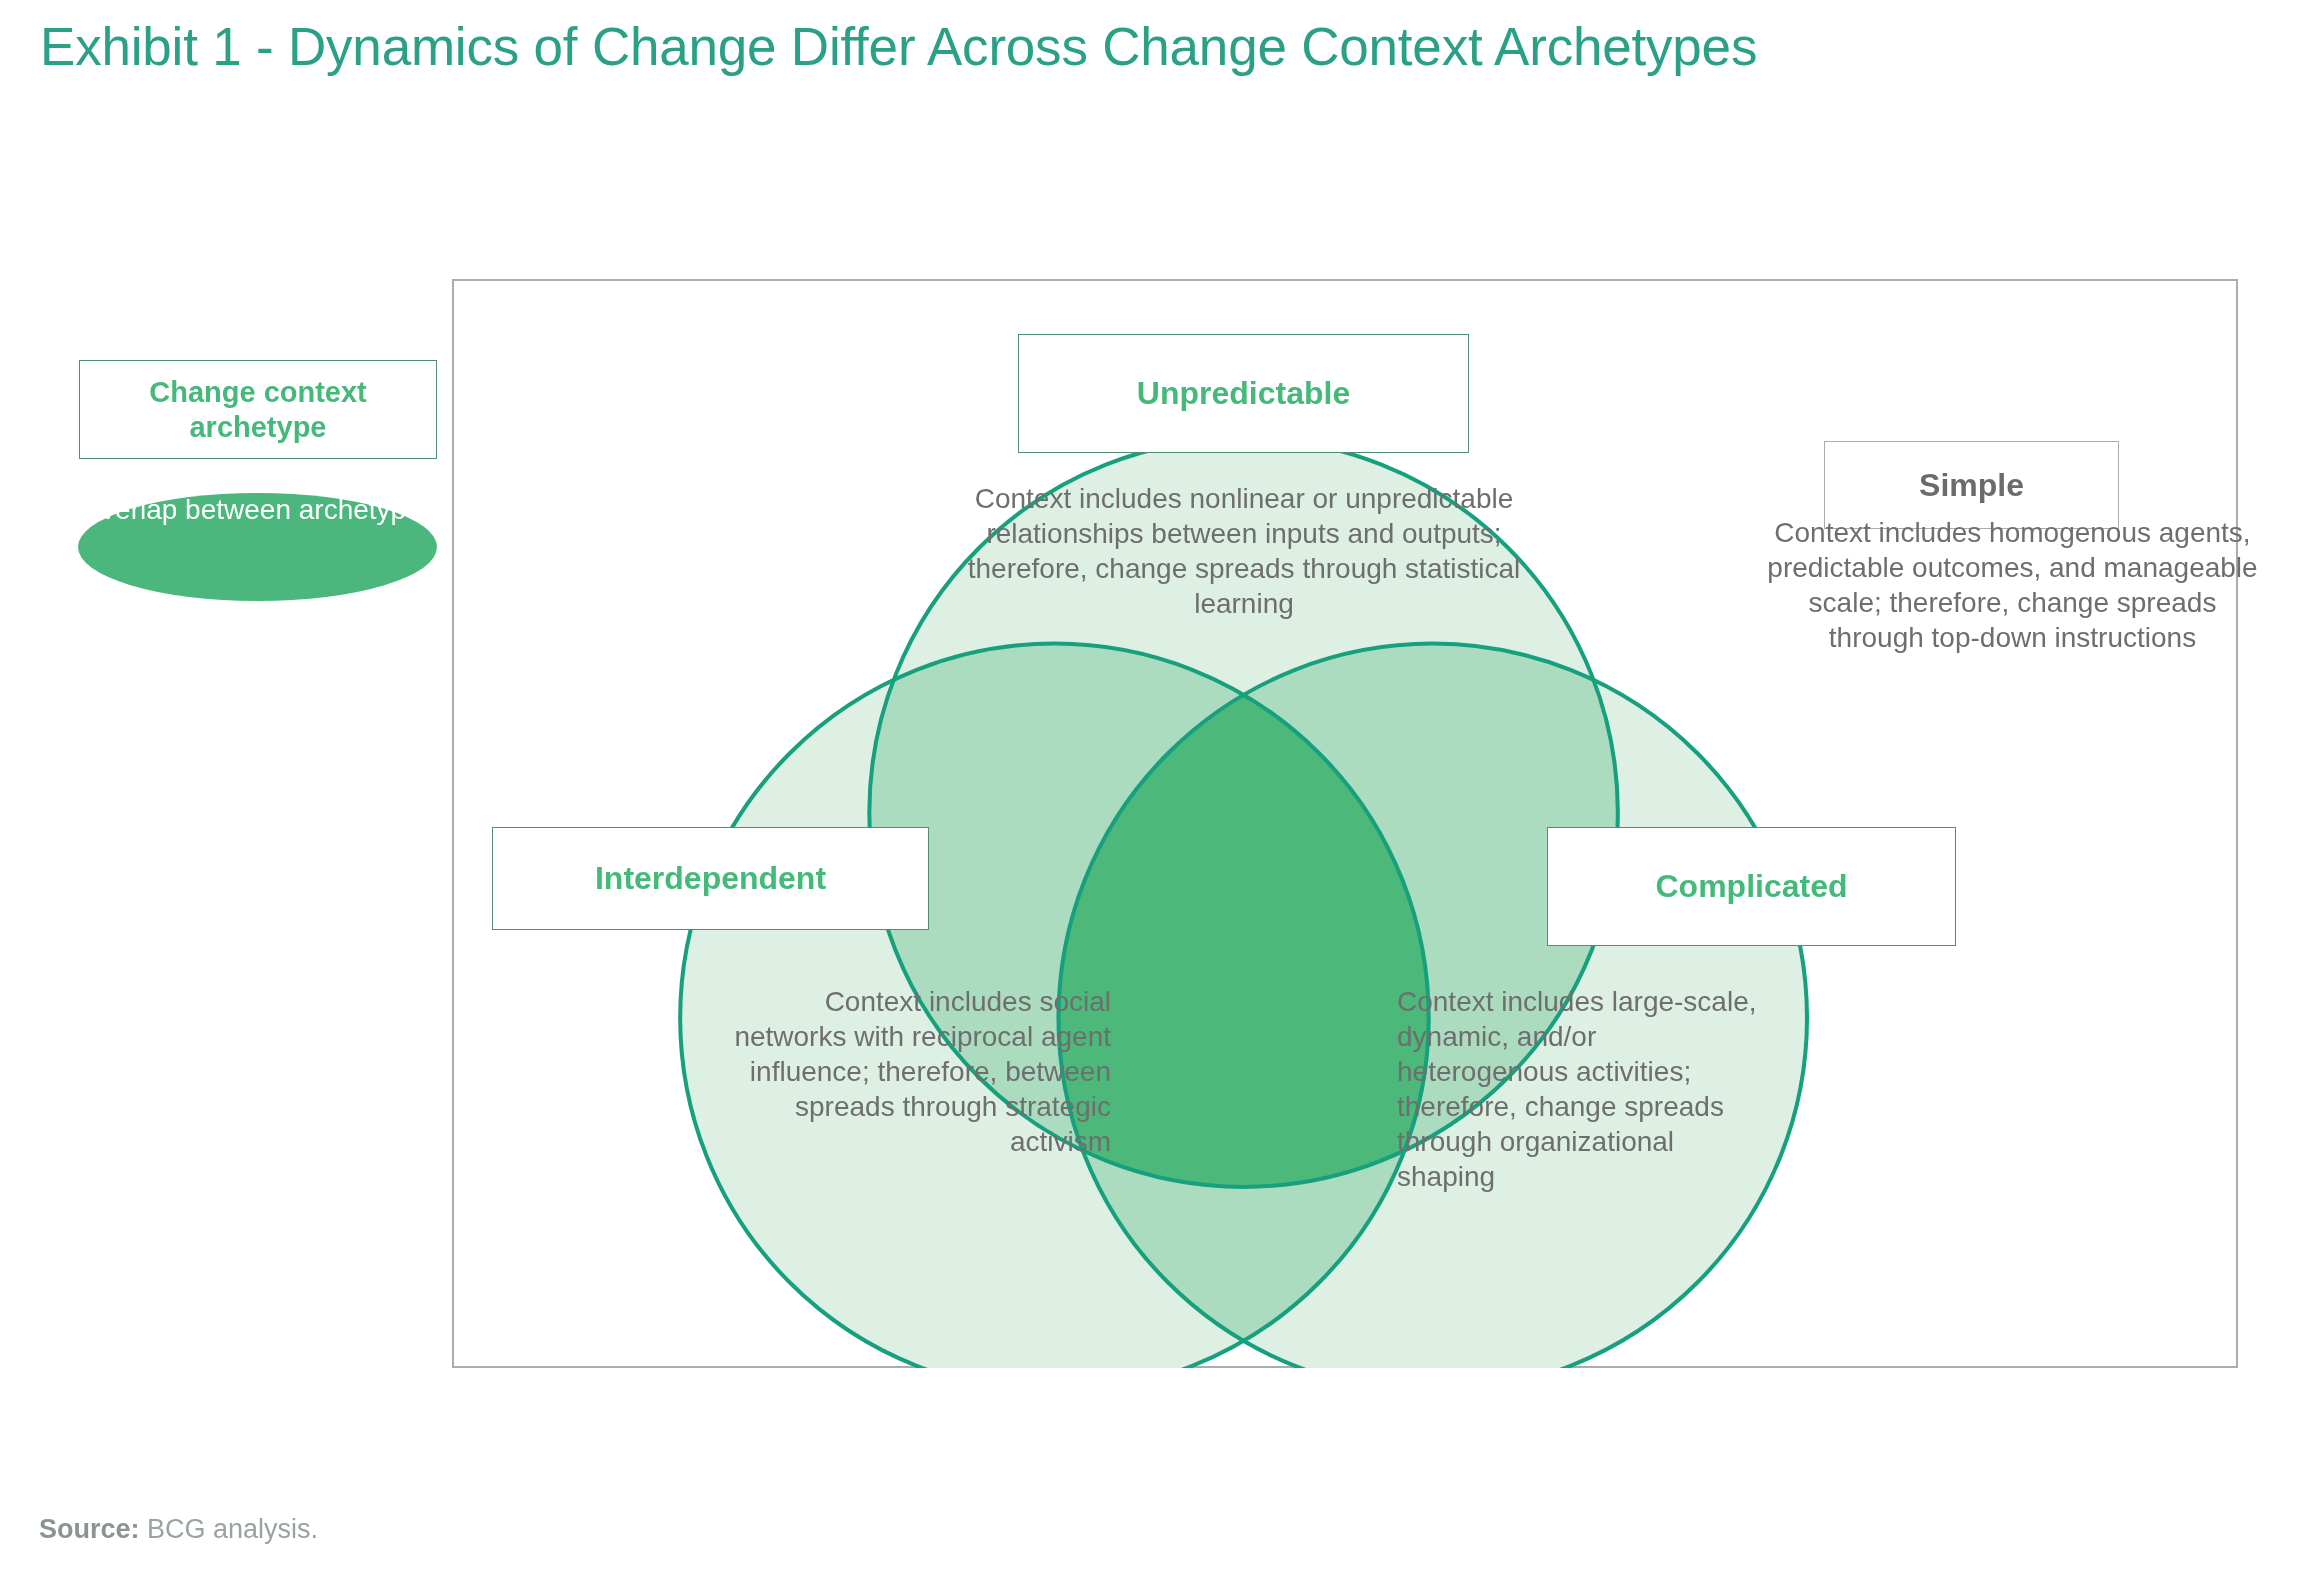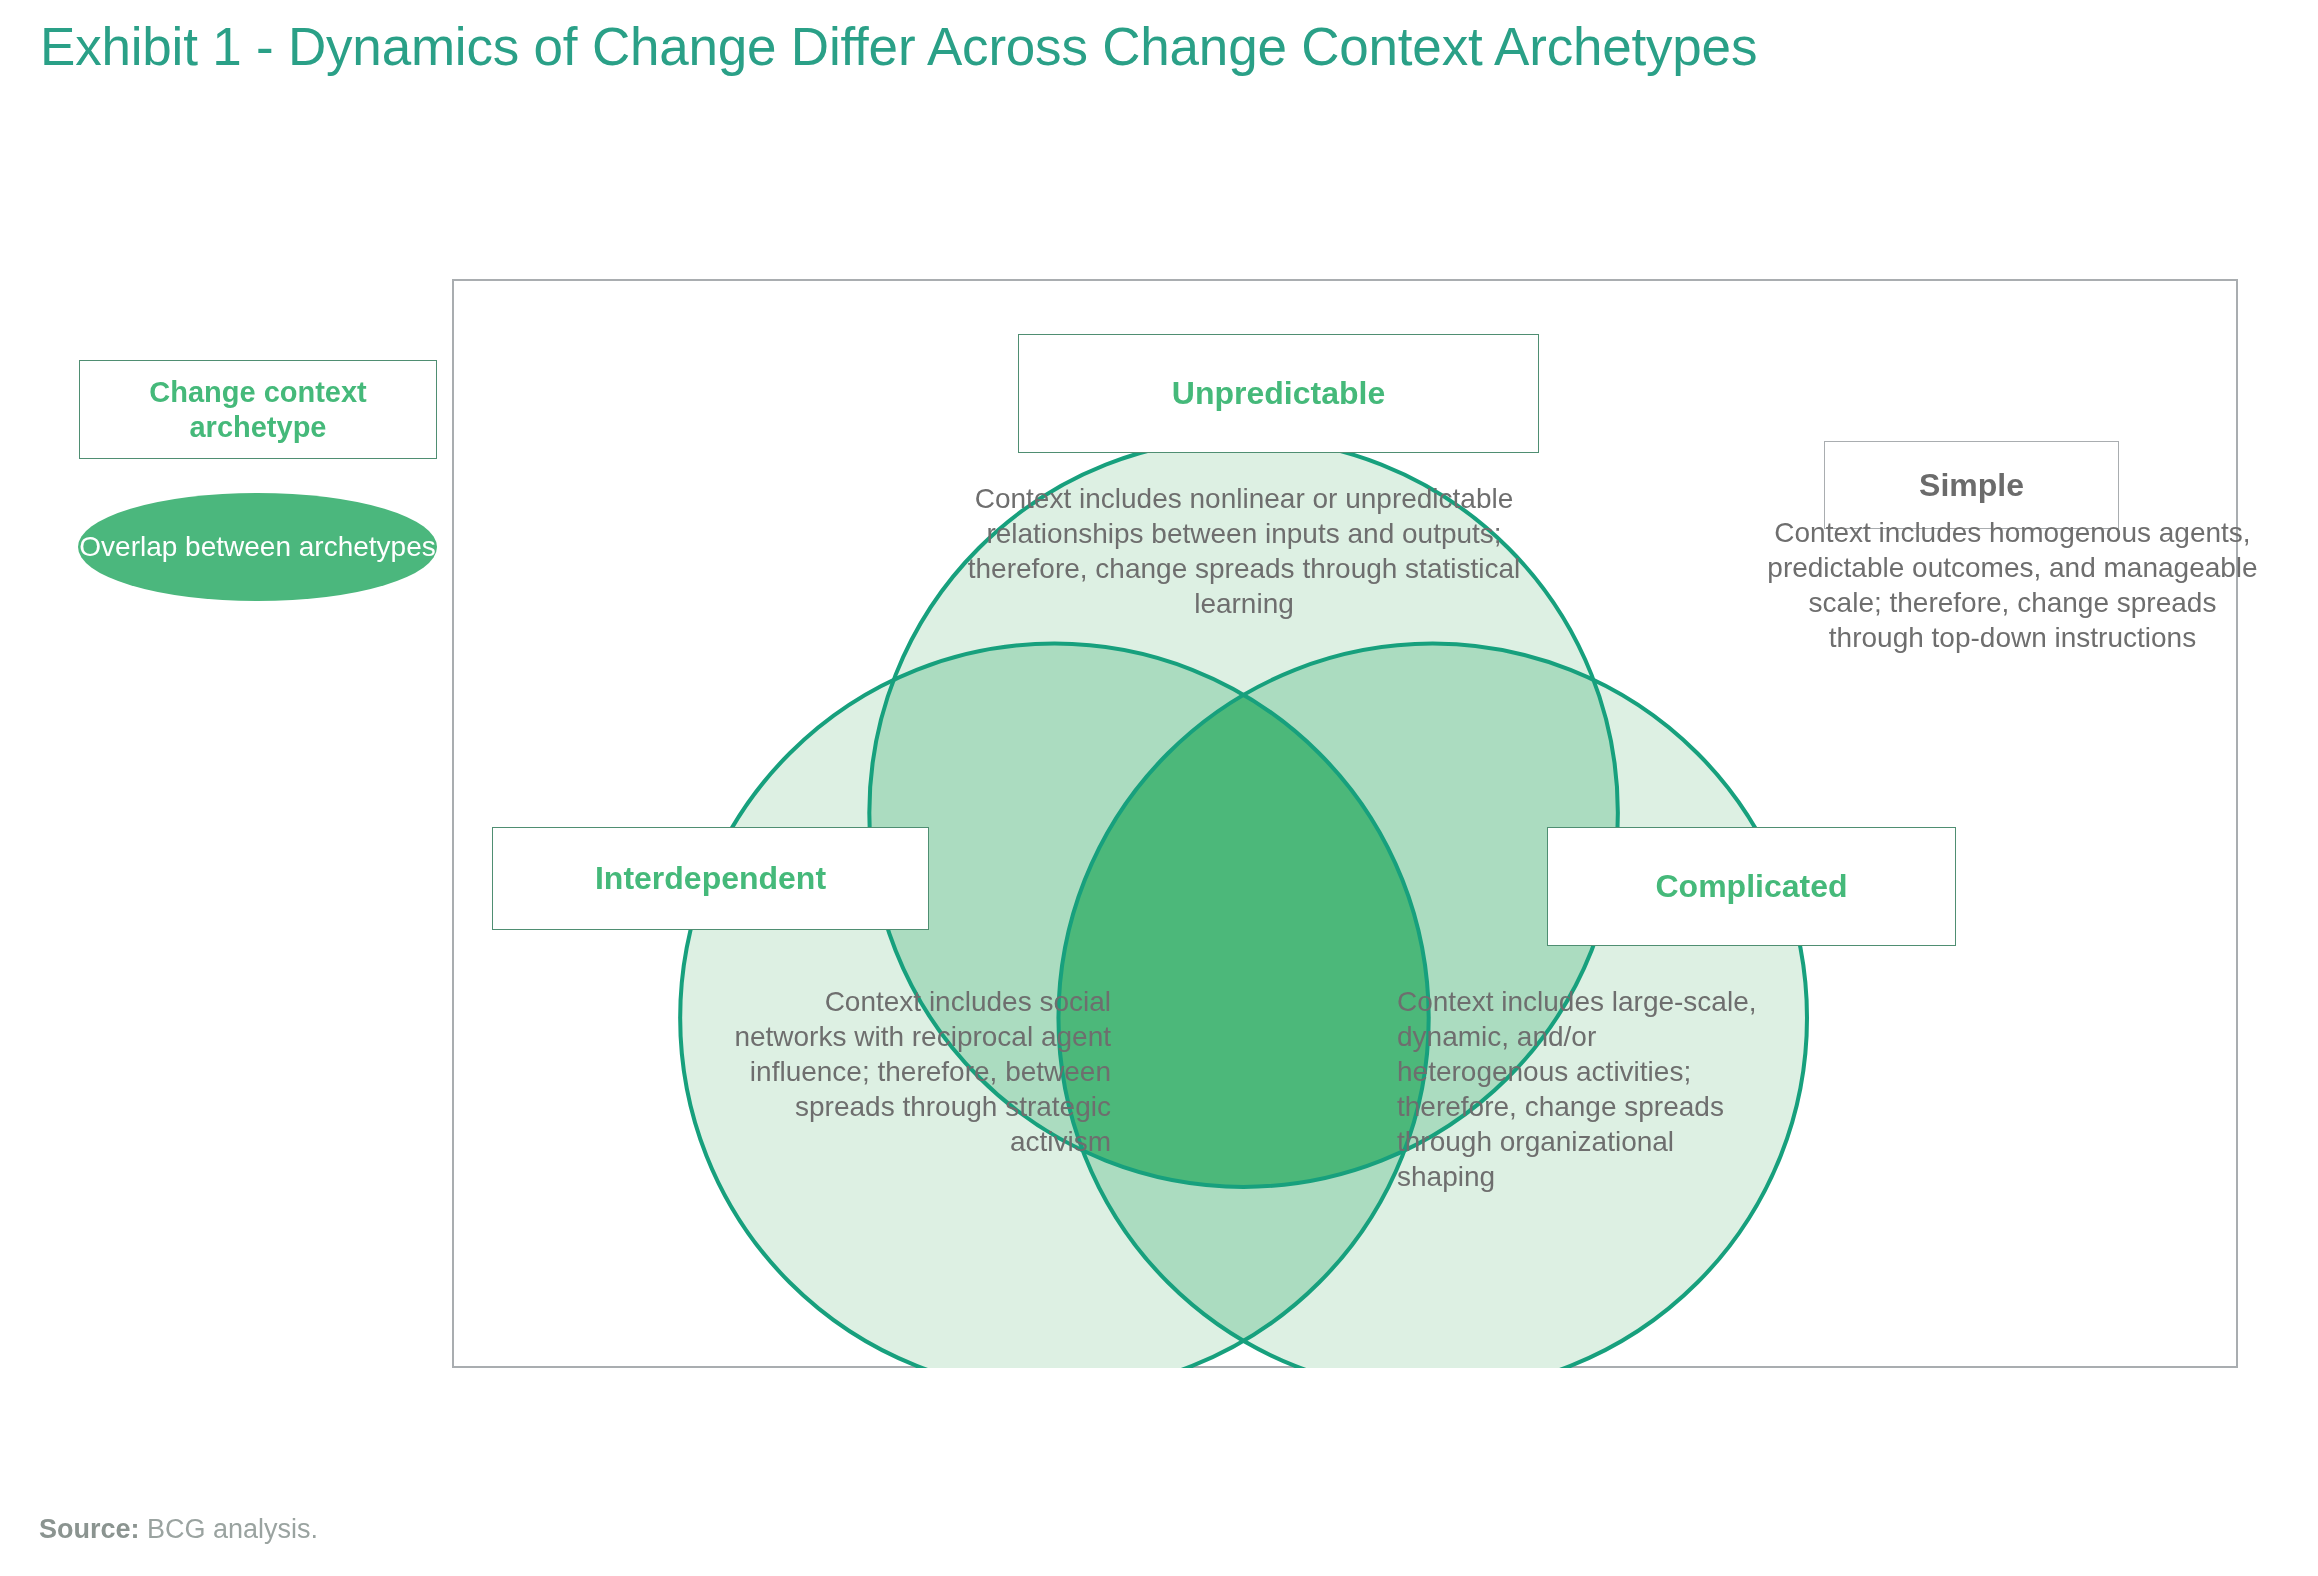--- a/index.html
+++ b/index.html
@@ -23,35 +23,35 @@
     position:absolute;left:79px;top:360px;width:358px;height:99px;
     border:1.6px solid #4f8e72;background:#ffffff;box-sizing:border-box;
     display:flex;align-items:center;justify-content:center;text-align:center;
   }
   #legend-archetype-box .lbl{
     color:#45b97a;font-weight:bold;font-size:29px;line-height:1.2;
   }
   #legend-overlap-ellipse{
     position:absolute;left:78px;top:493px;width:359px;height:108px;
     background:#4bb77d;border-radius:50%;
-    display:flex;align-items:center;justify-content:center;text-align:center;
+    display:flex;justify-content:center;text-align:center;
   }
   #legend-overlap-ellipse .lbl{
     color:#ffffff;font-size:28px;line-height:1.22;font-weight:400;
   }
   
   #venn{position:absolute;left:452px;top:279px;width:1786px;height:1089px;}
   #venn svg{position:absolute;left:0;top:0;}
   
   .vlabel{
     position:absolute;background:#ffffff;border:1.6px solid #4f8e72;
     box-sizing:border-box;display:flex;align-items:center;justify-content:center;
   }
   .vlabel .lbl{color:#45b97a;font-weight:bold;font-size:32px;}
-  #label-unpredictable{left:1018px;top:334px;width:521px;height:119px;}
+  #label-unpredictable{left:1018px;top:334px;width:451px;height:119px;}
   #label-interdependent{left:492px;top:827px;width:437px;height:103px;}
   #label-complicated{left:1547px;top:827px;width:409px;height:119px;}
   #label-simple{
     position:absolute;left:1824px;top:401px;width:295px;height:88px;
     background:#ffffff;border:1.6px solid #a9adb0;box-sizing:border-box;
     display:flex;align-items:center;justify-content:center;margin-top:40px;
   }
   #label-simple .lbl{color:#6b6b6b;font-weight:bold;font-size:32px;}
   
   .vtext{position:absolute;color:#6e6e6e;font-size:28px;line-height:1.25;font-weight:400;}

